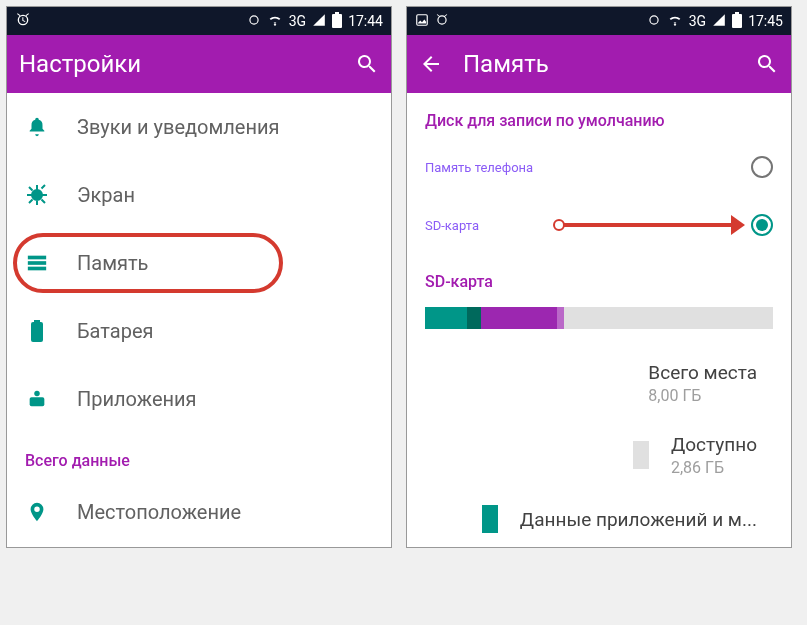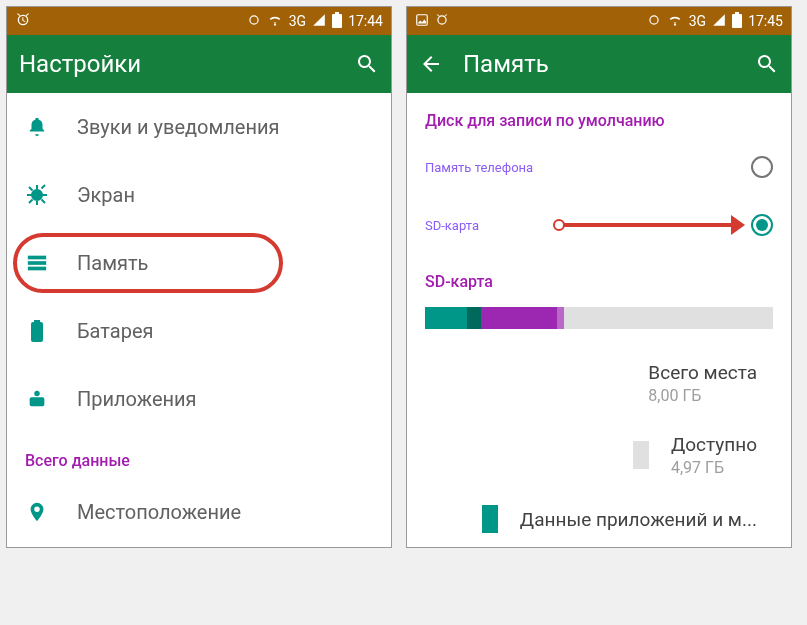--- a/index.html
+++ b/index.html
@@ -10,36 +10,36 @@
       gap: 14px;
       padding: 6px;
     }
     .phone {
       width: 386px;
       background: #fff;
       border: 1px solid #999;
       overflow: hidden;
     }
     .statusbar {
-      background: #a16207;
+      background: #0f172a;
       color: #fff;
       height: 28px;
       display: flex;
       align-items: center;
       justify-content: space-between;
       padding: 0 8px;
       font-size: 14px;
     }
     .statusbar-left, .statusbar-right {
       display: flex;
       align-items: center;
       gap: 6px;
     }
     .appbar {
-      background: #15803d;
+      background: #a21caf;
       color: #fff;
       height: 58px;
       display: flex;
       align-items: center;
       padding: 0 12px;
       gap: 20px;
     }
     .appbar-title {
       font-size: 24px;
       flex: 1;
@@ -371,21 +371,21 @@
     <div class="storage-texts">
       <div class="storage-title">Всего места</div>
       <div class="storage-sub">8,00 ГБ</div>
     </div>
   </div>
 
   <div class="storage-row">
     <div class="swatch swatch-grey"></div>
     <div class="storage-texts">
       <div class="storage-title">Доступно</div>
-      <div class="storage-sub">4,97 ГБ</div>
+      <div class="storage-sub">2,86 ГБ</div>
     </div>
   </div>
 
   <div class="storage-row">
     <div class="swatch swatch-teal"></div>
     <div class="storage-texts">
       <div class="storage-title">Данные приложений и м...</div>
     </div>
   </div>
 </div>

